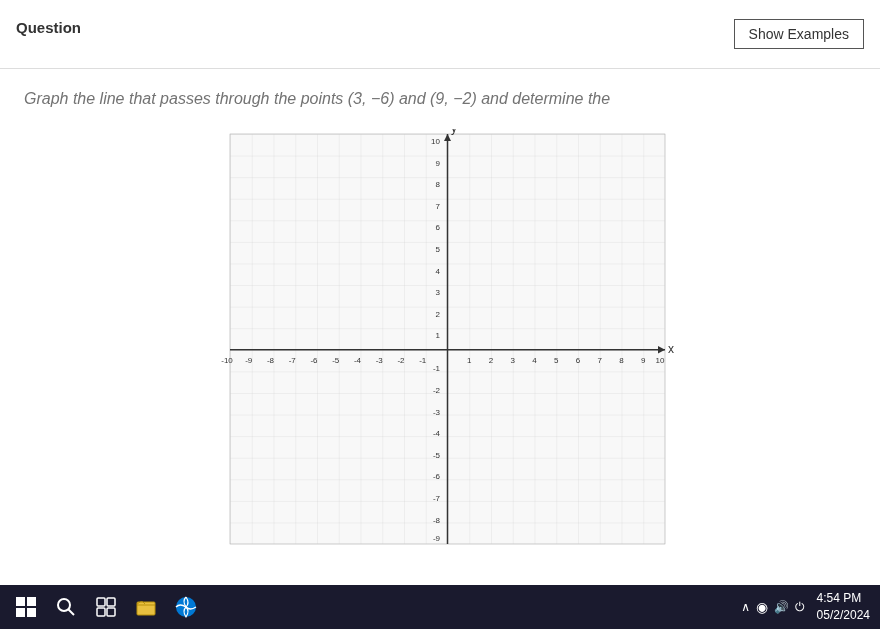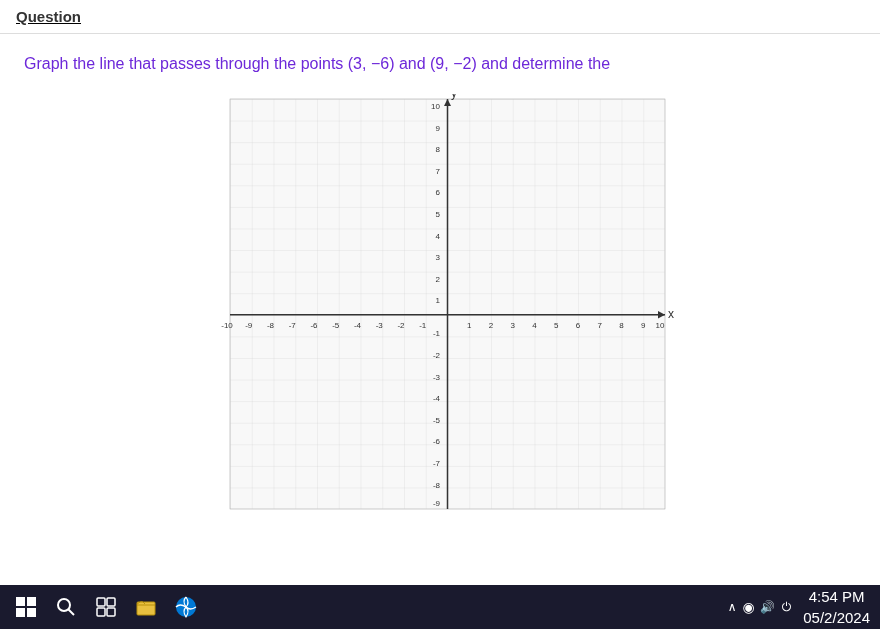--- a/index.html
+++ b/index.html
@@ -10,44 +10,44 @@
       font-family: Arial, sans-serif;
       overflow: hidden;
       position: relative;
     }
 
     
     .header {
       display: flex;
       justify-content: space-between;
       align-items: flex-start;
-      padding: 8px 16px;
+      padding: 19px 16px;
       border-bottom: 1px solid #ddd;
-      text-decoration: underline;
     }
     .question-label {
       font-size: 15px;
       font-weight: bold;
       color: #333;
     }
     .show-examples-btn {
       border: 1px solid #555;
       background: #fff;
       padding: 6px 14px;
       font-size: 14px;
       cursor: pointer;
       color: #333;
     }
 
     
     .problem-text {
       padding: 18px 24px 8px 24px;
       font-size: 16px;
-      color: #6d28d9;
+      color: #737373;
       line-height: 1.5;
+      font-style: italic;
     }
 
     
     .graph-area {
       display: flex;
       justify-content: center;
       align-items: flex-start;
       padding: 10px 0 0 0;
     }
 
@@ -107,20 +107,21 @@
     
     .grid-svg {
       display: block;
     }
   </style>
 </head>
 <body>
 
 <div class="header">
   <span class="question-label">Question</span>
+  <button class="show-examples-btn">Show Examples</button>
 </div>
 
 <div class="problem-text">
   <span>Graph the line that passes through the points (3, −6) and (9, −2) and determine the</span><br>
 </div>
 
 <div class="graph-area">
   <svg class="grid-svg" width="480" height="430" viewBox="0 0 480 430" xmlns="http://www.w3.org/2000/svg">
 
     <rect x="30" y="5" width="435" height="410" fill="#f8f8f8" stroke="#999" stroke-width="0.5"></rect>
@@ -234,18 +235,18 @@
     <div class="sys-icons">
 
       <span style="color:#fff;font-size:12px;">∧</span>
 
       <span style="color:#fff;font-size:14px;">◉</span>
 
       <span style="color:#fff;font-size:12px;">🔊</span>
 
       <span style="color:#fff;font-size:12px;">⏻</span>
     </div>
-    <div style="color:#fff; font-size:15px; text-align:center; line-height:1.4;">
+    <div style="color:#fff; font-size:12px; text-align:left; line-height:1.4;">
       <div>4:54 PM</div>
       <div>05/2/2024</div>
     </div>
   </div>
 </div>
 
 </body></html>

